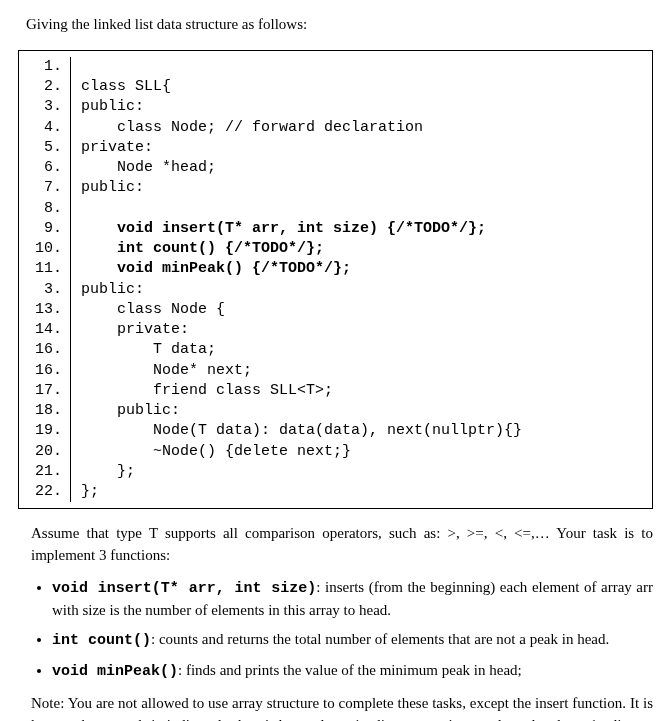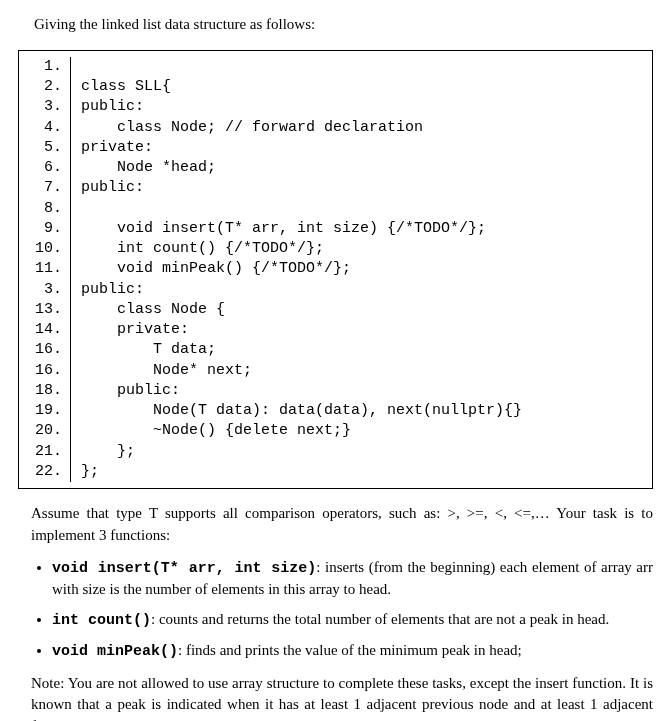--- a/index.html
+++ b/index.html
@@ -7,21 +7,21 @@
     padding: 14px 18px 10px 18px;
     width: 671px;
     box-sizing: border-box;
     font-family: "Times New Roman", Times, serif;
     font-size: 15px;
     color: #000;
     background: #fff;
     line-height: 1.45;
   }
   .intro {
-    margin: 0 0 14px 16px;
+    margin: 0 0 14px 8px;
     text-align: justify;
   }
   .codebox {
     border: 1px solid #000;
     margin: 0 0 14px 0;
     padding: 6px 0;
     font-family: "Courier New", Courier, monospace;
     font-size: 15px;
     line-height: 1.35;
   }
@@ -34,21 +34,21 @@
     width: 52px;
     text-align: right;
     padding-right: 8px;
     border-right: 1px solid #000;
     box-sizing: border-box;
     flex-shrink: 0;
   }
   .code {
     padding-left: 10px;
   }
-  .b { font-weight: normal; }
+  .b { font-weight: bold; }
   .para {
     margin: 0 0 10px 13px;
     text-align: justify;
   }
   ul.funcs {
     margin: 10px 0 10px 0;
     padding-left: 34px;
     list-style: disc;
   }
   ul.funcs li {
@@ -75,20 +75,21 @@
     <div class="codeline"><span class="ln">7.</span><span class="code"><span>public:</span></span></div>
     <div class="codeline"><span class="ln">8.</span></div>
     <div class="codeline"><span class="ln">9.</span><span class="code">    <span class="b">void insert(T* arr, int size) {/*TODO*/};</span></span></div>
     <div class="codeline"><span class="ln">10.</span><span class="code">    <span class="b">int count() {/*TODO*/};</span></span></div>
     <div class="codeline"><span class="ln">11.</span><span class="code">    <span class="b">void minPeak() {/*TODO*/};</span></span></div>
     <div class="codeline"><span class="ln">3.</span><span class="code"><span>public:</span></span></div>
     <div class="codeline"><span class="ln">13.</span><span class="code">    <span>class Node {</span></span></div>
     <div class="codeline"><span class="ln">14.</span><span class="code">    <span>private:</span></span></div>
     <div class="codeline"><span class="ln">16.</span><span class="code">        <span>T data;</span></span></div>
     <div class="codeline"><span class="ln">16.</span><span class="code">        <span>Node* next;</span></span></div>
+    <div class="codeline"><span class="ln">17.</span><span class="code">        <span>friend class SLL&lt;T&gt;;</span></span></div>
     <div class="codeline"><span class="ln">18.</span><span class="code">    <span>public:</span></span></div>
     <div class="codeline"><span class="ln">19.</span><span class="code">        <span>Node(T data): data(data), next(nullptr){}</span></span></div>
     <div class="codeline"><span class="ln">20.</span><span class="code">        <span>~Node() {delete next;}</span></span></div>
     <div class="codeline"><span class="ln">21.</span><span class="code">    <span>};</span></span></div>
     <div class="codeline"><span class="ln">22.</span><span class="code"><span>};</span></span></div>
   </div>
 
 <p class="para">Assume that type T supports all comparison operators, such as: &gt;, &gt;=, &lt;, &lt;=,… Your task is to implement 3 functions:</p>
 
 <ul class="funcs" id="funcs">

